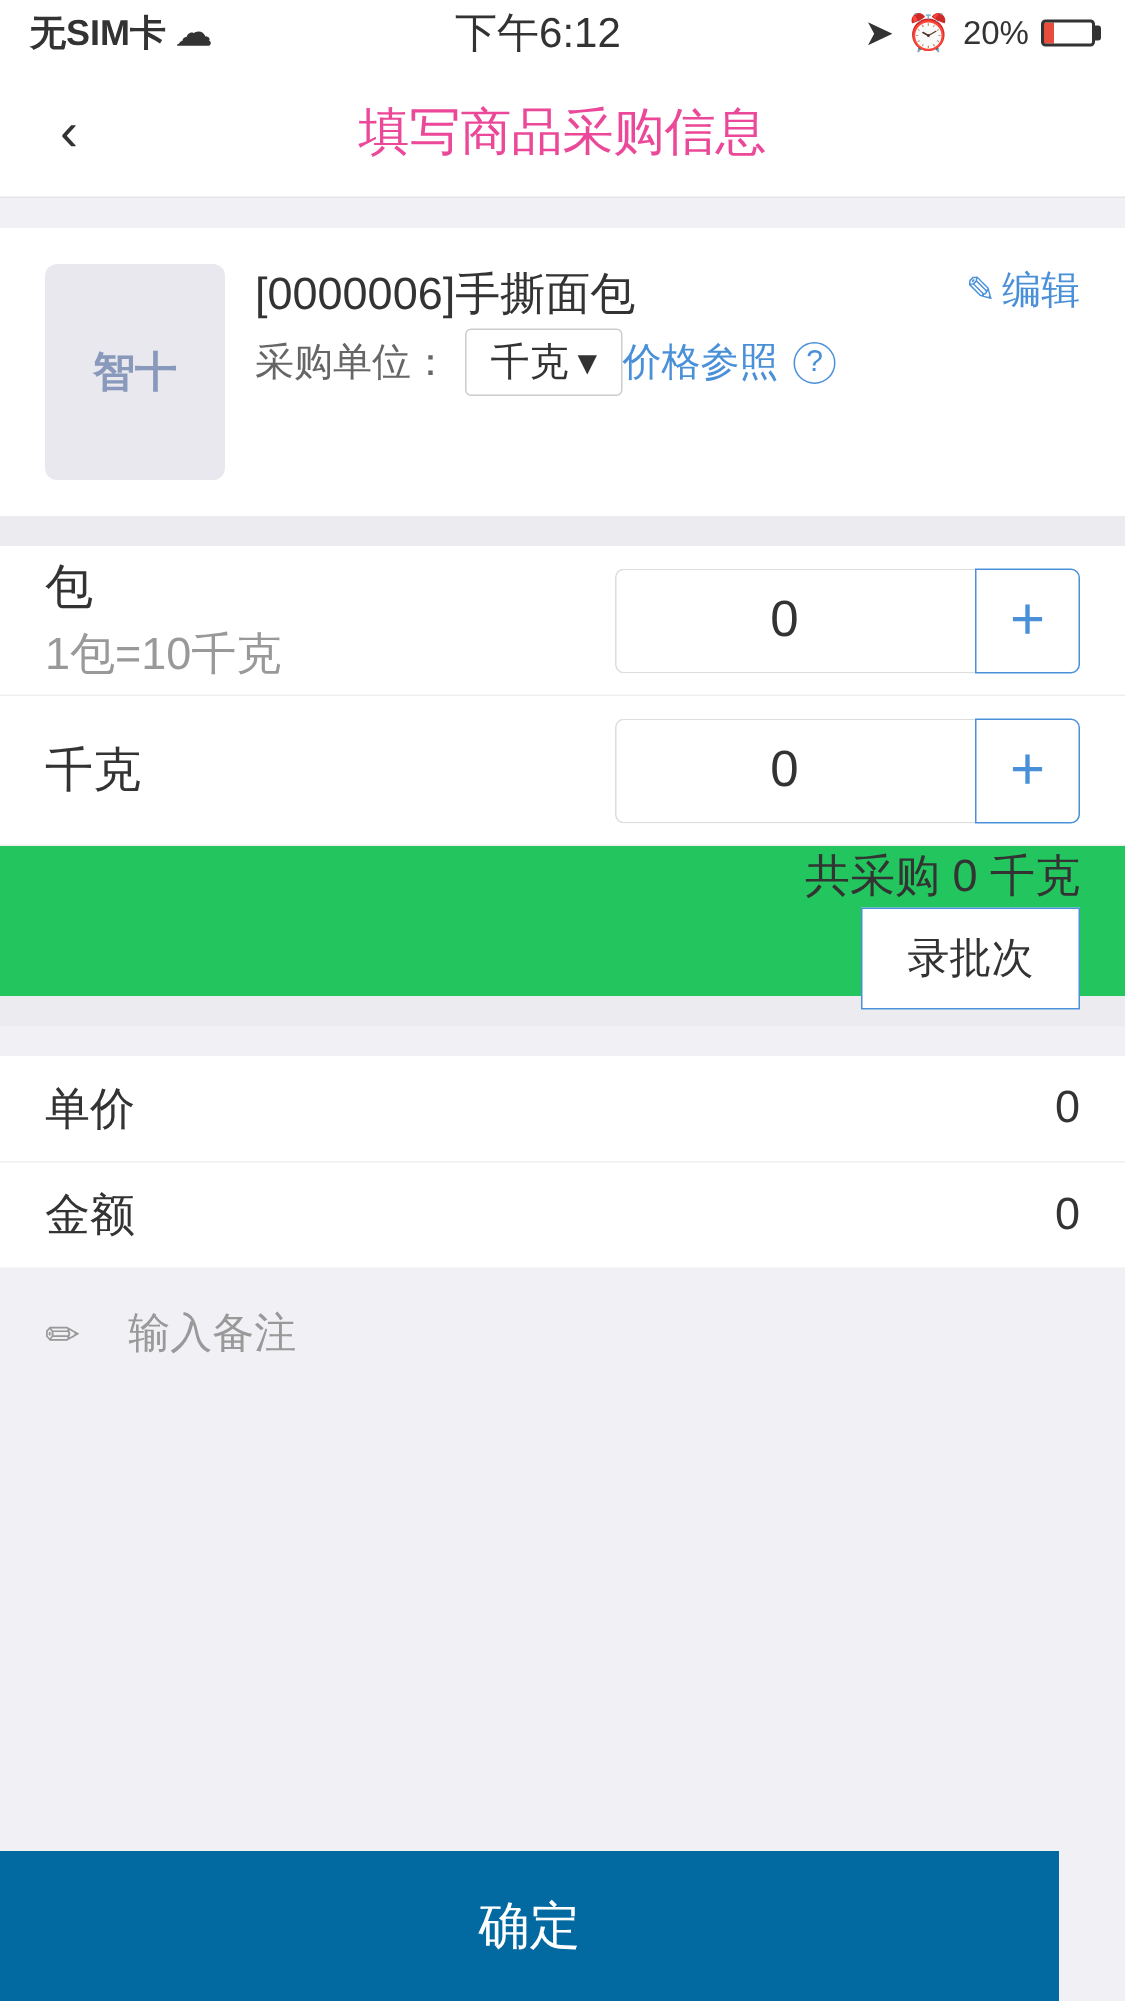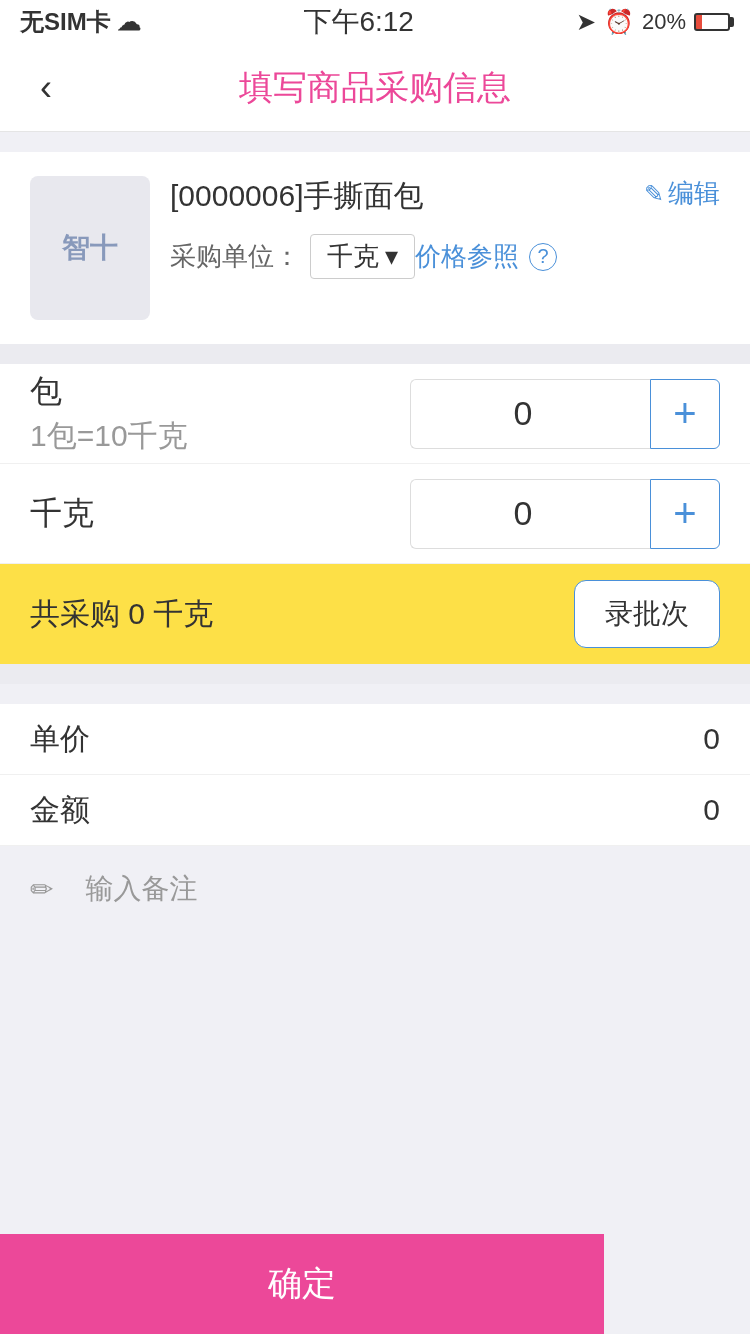--- a/index.html
+++ b/index.html
@@ -95,21 +95,21 @@
     .product-logo {
       font-size: 28px;
       color: #8899bb;
       font-weight: bold;
     }
     .product-info { flex: 1; }
     .product-header {
       display: flex;
       justify-content: space-between;
       align-items: flex-start;
-      margin-bottom: 17px;
+      margin-bottom: 2px;
     }
     .product-name {
       font-size: 30px;
       color: #333;
       font-weight: 500;
     }
     .product-edit {
       color: #4a90d9;
       font-size: 26px;
       display: flex;
@@ -214,35 +214,36 @@
       font-size: 40px;
       display: flex;
       align-items: center;
       justify-content: center;
       cursor: pointer;
     }
 
     
     .total-row {
       display: flex;
-      align-items: center;
+      align-items: flex-end;
       justify-content: space-between;
       padding: 0 30px;
       height: 100px;
-      background: #fde047;
+      background: #22c55e;
       border-bottom: none;
+      flex-direction: column;
     }
     .total-text { font-size: 30px; color: #333; }
     .batch-btn {
       border: 1px solid #4a90d9;
       color: #333;
       background: #fff;
       padding: 14px 30px;
       font-size: 28px;
-      border-radius: 12px;
+      border-radius: 0;
       cursor: pointer;
     }
 
     
     .info-section {
       background: #fff;
       margin-top: 20px;
     }
     .info-row {
       display: flex;
@@ -271,23 +272,23 @@
     .bottom-space {
       height: 300px;
       background: #f0f0f5;
     }
 
     
     .confirm-btn {
       position: fixed;
       bottom: 0;
       left: 0;
-      width: 604px;
+      width: 706px;
       height: 100px;
-      background: #ec4899;
+      background: #0369a1;
       color: #fff;
       font-size: 34px;
       border: none;
       cursor: pointer;
       display: flex;
       align-items: center;
       justify-content: center;
     }
     
     .location-icon { font-size: 24px; }

